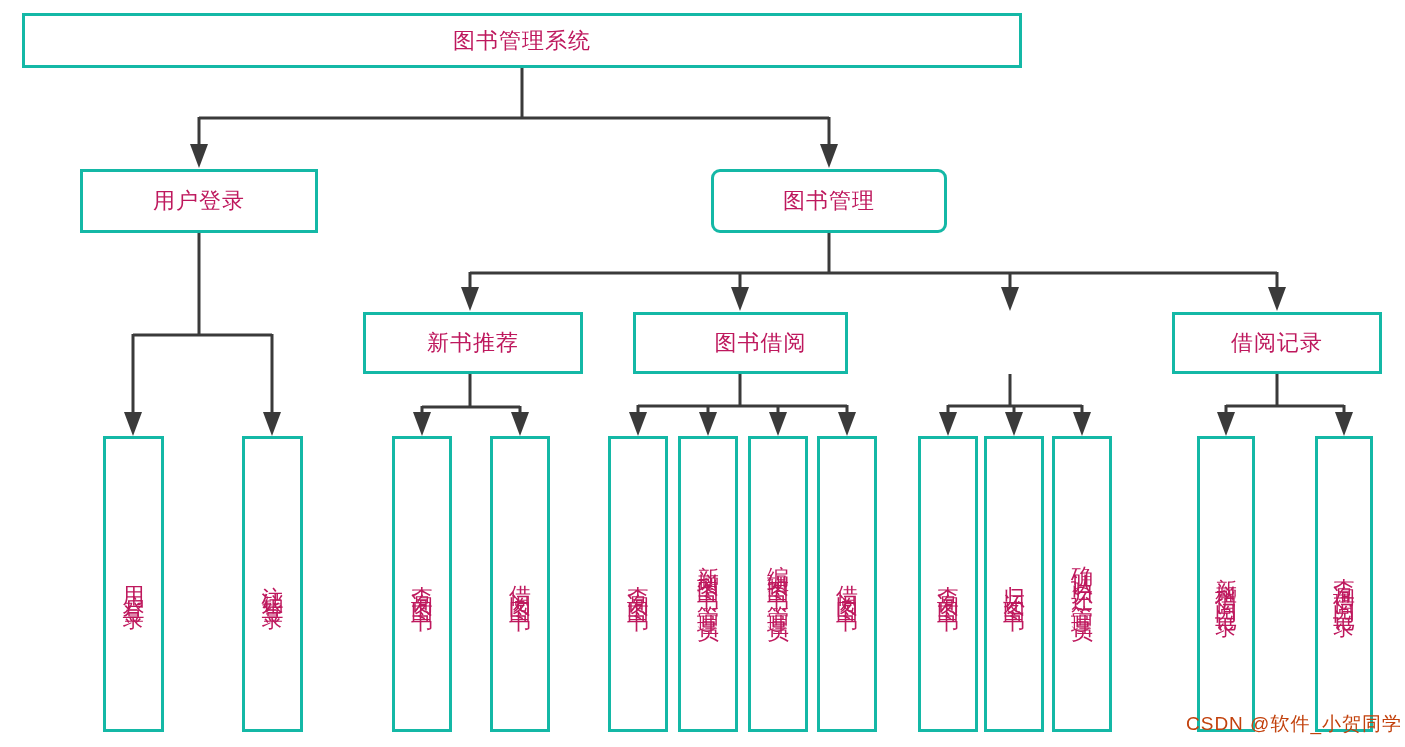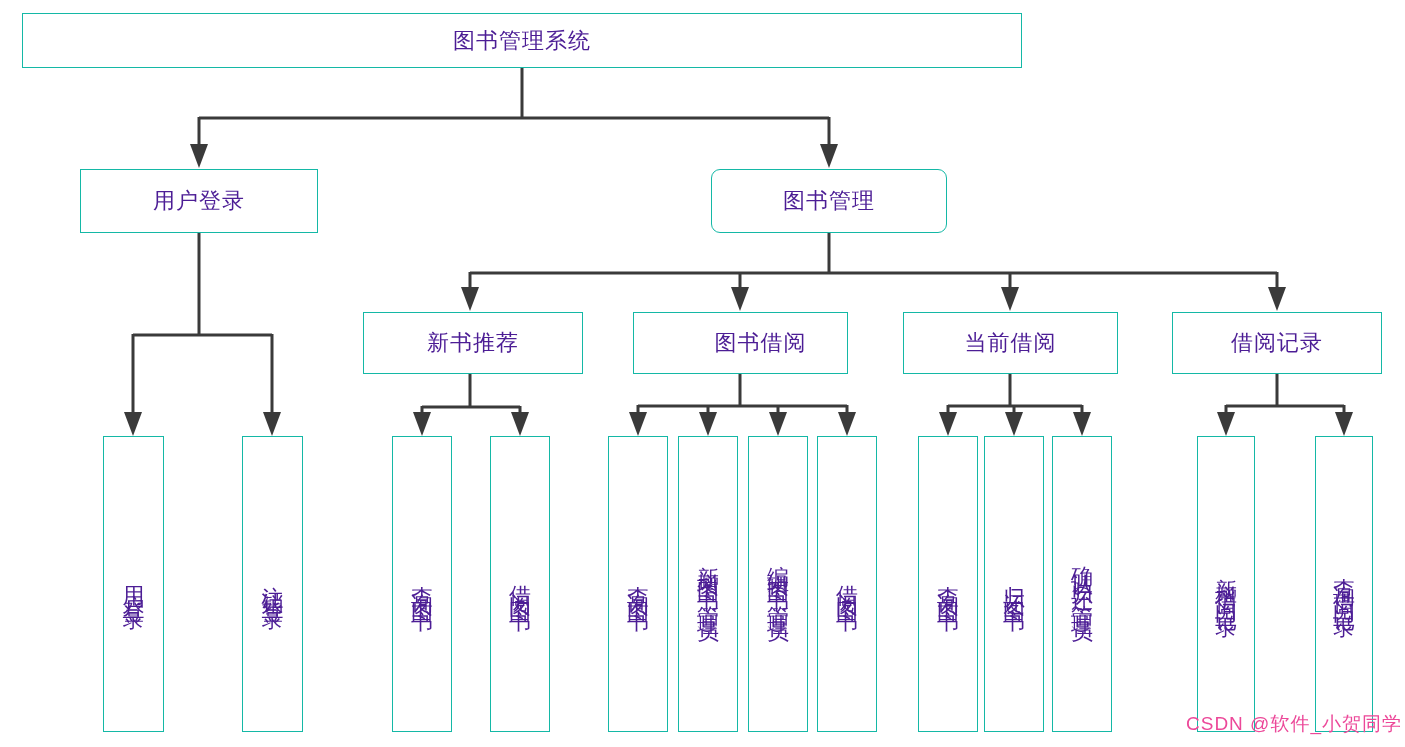--- a/index.html
+++ b/index.html
@@ -23,46 +23,46 @@
     stroke: #3a3a3a;
     stroke-width: 3;
   }
   .connectors polygon {
     fill: #3a3a3a;
     stroke: none;
   }
   .box {
     position: absolute;
     background: #ffffff;
-    border: 1px solid #14b8a6;
+    border: 3px solid #14b8a6;
     display: flex;
     align-items: center;
     justify-content: center;
-    color: #4c1d95;
+    color: #be185d;
     z-index: 2;
   }
   .h-label {
     font-size: 22px;
     letter-spacing: 1px;
     white-space: nowrap;
   }
   .v-label {
     writing-mode: vertical-lr;
     text-orientation: mixed;
     font-size: 22px;
     letter-spacing: 8px;
     line-height: 1;
     white-space: nowrap;
   }
   .watermark {
     position: absolute;
     left: 1186px;
     top: 711px;
     font-size: 19px;
-    color: #ec4899;
+    color: #c2410c;
     letter-spacing: 1px;
     white-space: nowrap;
     z-index: 3;
   }
 </style>
 </head>
 <body>
 
 <div class="canvas">
 
@@ -126,23 +126,20 @@
   <div class="box" style="left:711px; top:169px; width:236px; height:64px;border-radius:9px;">
     <span class="h-label">图书管理</span>
   </div>
 
   <div class="box" style="left:363px; top:312px; width:220px; height:62px;">
     <span class="h-label">新书推荐</span>
   </div>
   <div class="box" style="left:633px; top:312px; width:215px; height:62px;padding-left:40px;">
     <span class="h-label">图书借阅</span>
   </div>
-  <div class="box" style="left:903px; top:312px; width:215px; height:62px;">
-    <span class="h-label">当前借阅</span>
-  </div>
   <div class="box" style="left:1172px; top:312px; width:210px; height:62px;">
     <span class="h-label">借阅记录</span>
   </div>
 
   <div class="box" style="left:103px; top:436px; width:61px; height:296px;">
     <span class="v-label">用户登录</span>
   </div>
   <div class="box" style="left:242px; top:436px; width:61px; height:296px;">
     <span class="v-label">注销登录</span>
   </div>

